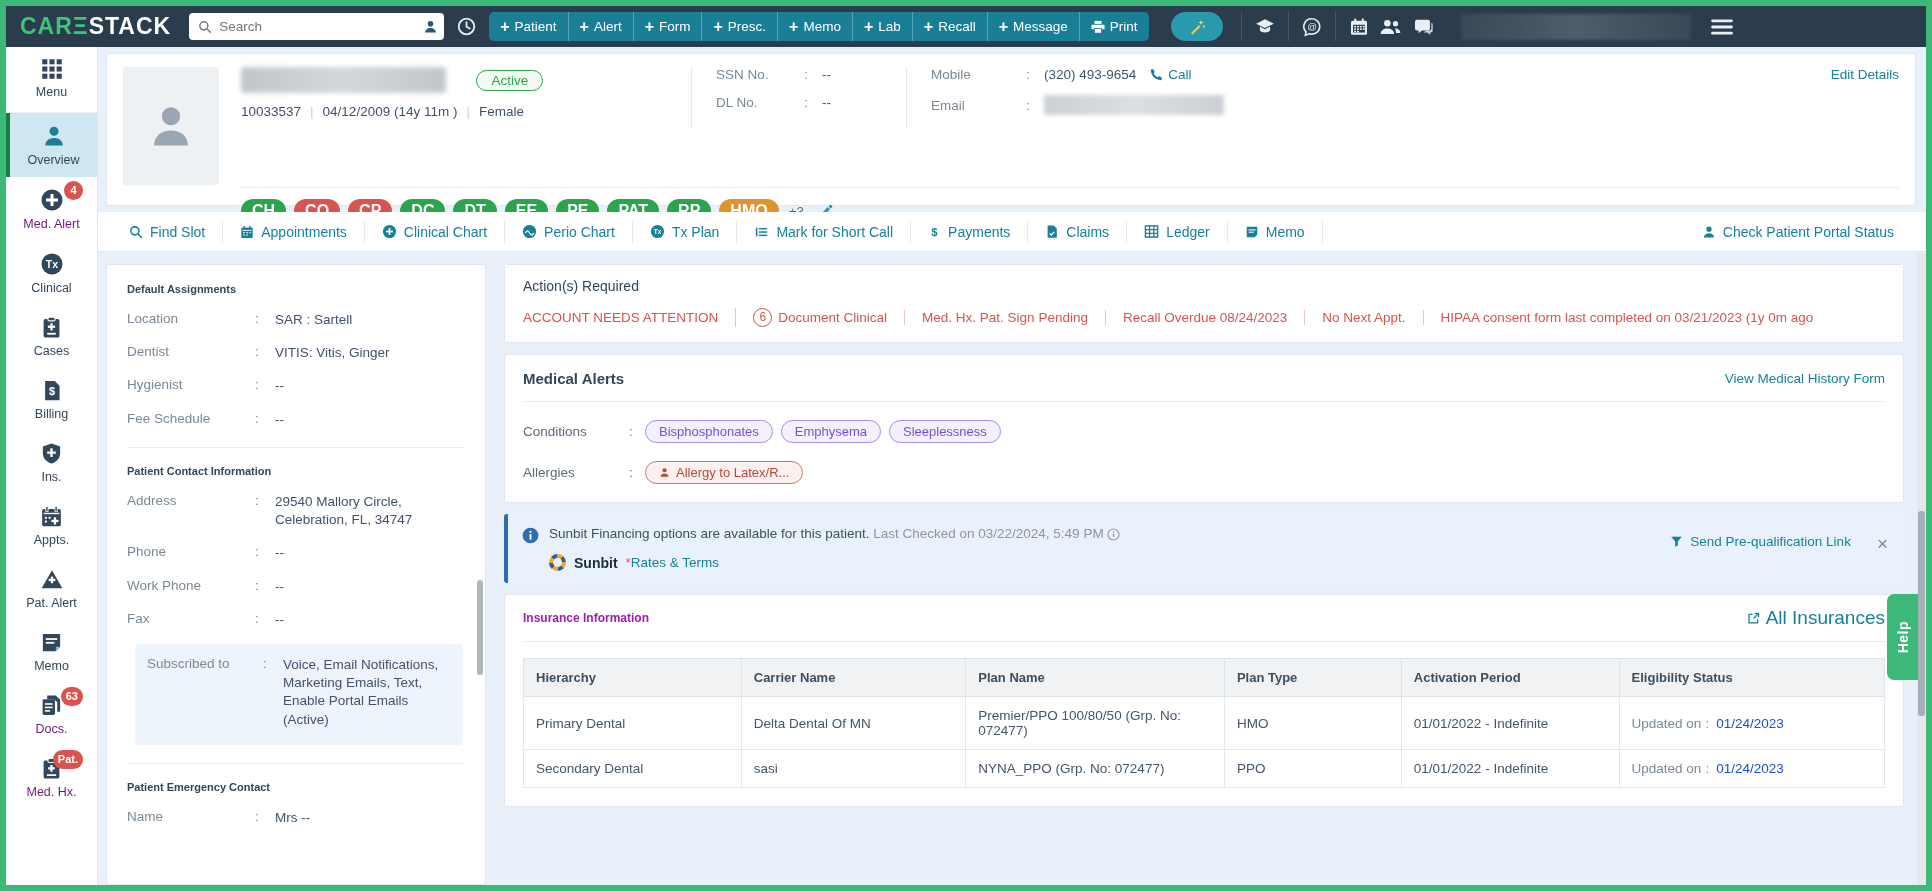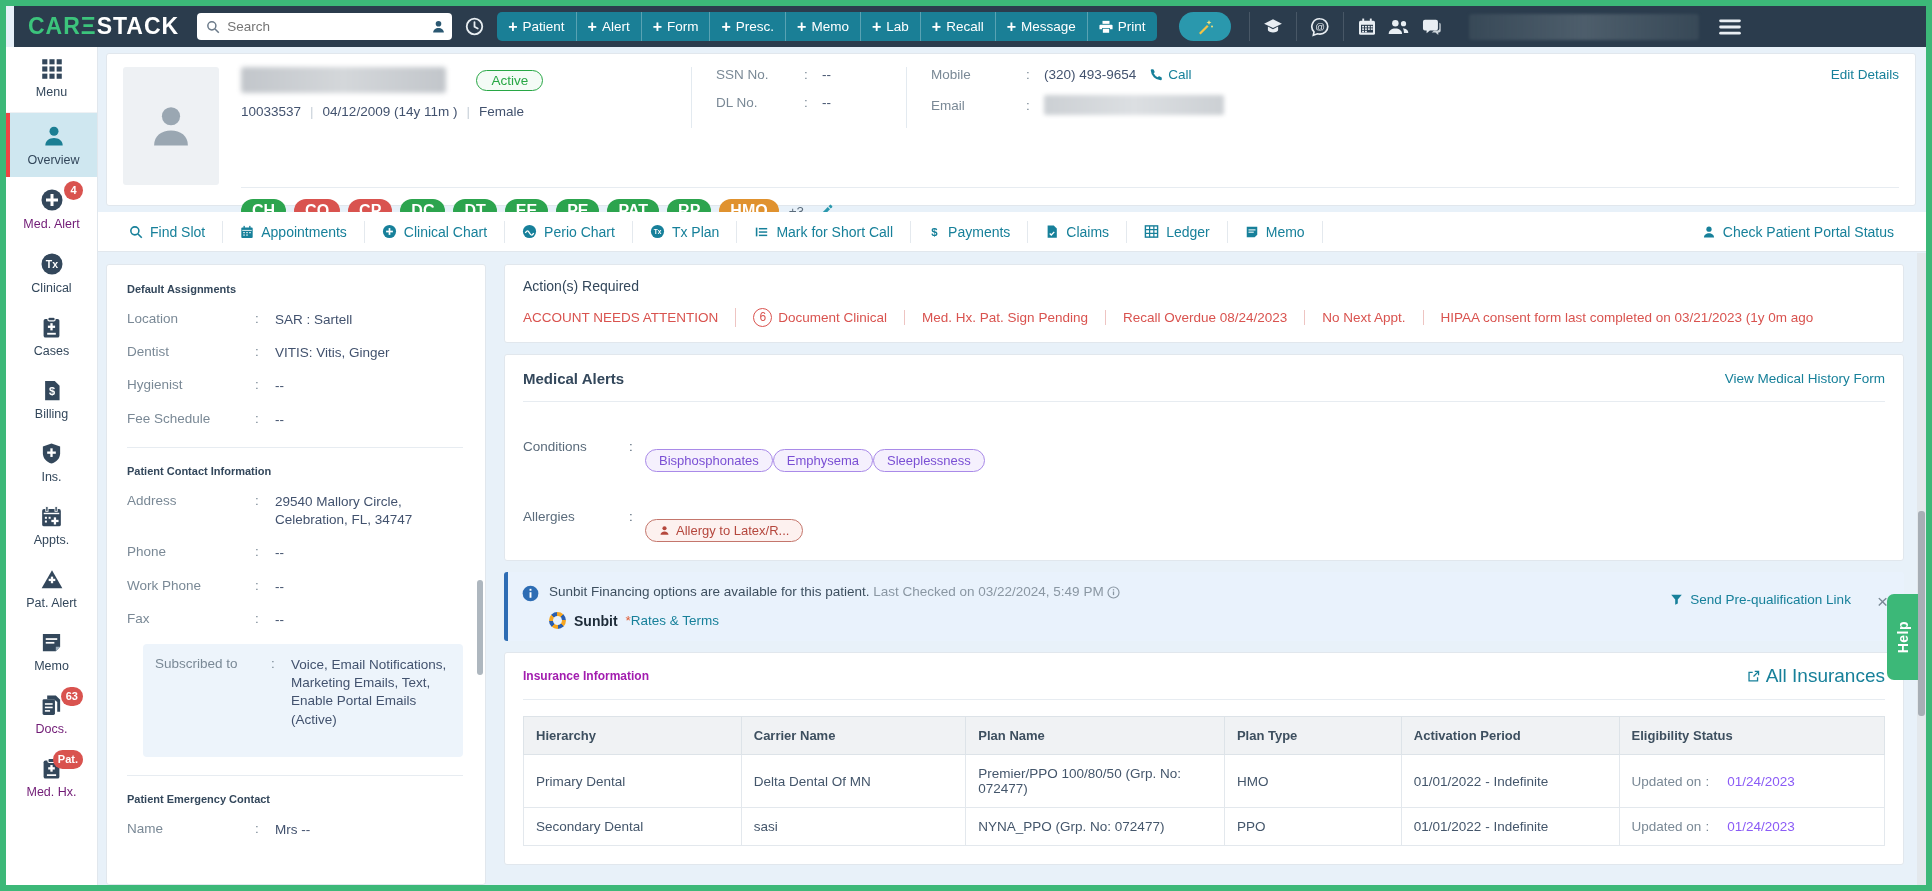--- a/index.html
+++ b/index.html
@@ -1,21 +1,21 @@
 <!DOCTYPE html>
 <html><head>
 <meta charset="utf-8">
 <style>
   * { margin:0; padding:0; box-sizing:border-box; }
   html,body { width:1932px; height:891px; }
   body { font-family:"Liberation Sans","DejaVu Sans",sans-serif; background:#3cb878; position:relative; overflow:hidden; }
   .frame { position:absolute; inset:6px; background:#e8f1f9; overflow:hidden; }
 
   
-  .topbar { position:absolute; top:0; left:8px; right:0; height:41px; background:#2b3c4d; display:flex; align-items:center; padding:0 10px 0 14px; }
+  .topbar { position:absolute; top:0; left:0; right:0; height:41px; background:#2b3c4d; display:flex; align-items:center; padding:0 10px 0 14px; }
   .logo { font-size:23px; font-weight:bold; letter-spacing:1px; margin-right:18px; white-space:nowrap; }
   .logo .lg { color:#3cc47c; } .logo .lw { color:#ffffff; }
   .searchbox { width:255px; height:27px; background:#fff; border-radius:4px; display:flex; align-items:center; padding:0 6px 0 9px; color:#6b7a89; }
   .searchbox input { border:none; outline:none; flex:1; font-size:13.5px; color:#3d4f5f; background:transparent; min-width:0; }
   .searchbox .psico { color:#2b5872; }
   .histico { color:#e8eef2; margin:0 12px 0 12px; }
   .qa-group { display:flex; align-items:stretch; background:#1a7f96; border-radius:5px; overflow:hidden; height:29px; }
   .qa-btn { display:flex; align-items:center; gap:5px; color:#fff; font-size:13.5px; padding:0 11px; border-right:1px solid rgba(255,255,255,.28); cursor:pointer; white-space:nowrap; }
   .qa-btn:last-child { border-right:none; }
   .qa-btn .plus { font-size:16px; font-weight:bold; line-height:1; }
@@ -23,21 +23,21 @@
   .topicons { display:flex; align-items:center; gap:0; margin-left:18px; color:#e9eef3; }
   .topicons .ticon { padding:0 13px; border-left:1px solid rgba(255,255,255,.14); height:29px; display:flex; align-items:center; gap:10px; }
   .redacted-top { width:230px; height:26px; margin:0 8px 0 14px; border-radius:3px; background:linear-gradient(90deg,#45566280,#5d6d79b0,#45566280); filter:blur(1.5px); }
   .hamb { margin-left:10px; }
 
   
   .sidebar { position:absolute; top:41px; left:0; width:92px; bottom:0; background:#ffffff; border-right:1px solid #e1e7ed; z-index:3; }
   .side-item { position:relative; padding:11px 2px 10px 2px; text-align:center; color:#33475b; cursor:pointer; }
   .side-item .slabel { display:block; font-size:12.5px; margin-top:5px; color:#33475b; }
   .side-item.menu { border-bottom:1px solid #eef1f4; padding-bottom:13px; }
-  .side-item.active { background:#cfe7f0; border-left:4px solid #ef4444; }
+  .side-item.active { background:#cfe7f0; border-left:4px solid #15803d; }
   .side-item.active .sico { color:#1b7e93; }
   .side-item.alert .slabel { color:#701a75; }
   .sico { color:#33475b; display:inline-block; }
   .sbadge { position:absolute; top:4px; right:14px; min-width:19px; height:19px; padding:0 5px; background:#d9534f; color:#fff; border-radius:10px; font-size:11px; font-weight:bold; line-height:19px; }
 
   
   .pcard { position:absolute; top:47px; left:100px; right:10px; height:153px; background:#fff; border:1px solid #e1e7ed; border-radius:3px; padding:13px 16px 0 16px; }
   .pcard-top { display:flex; }
   .avatar { width:96px; height:118px; background:#eef1f4; border-radius:3px; display:flex; align-items:center; justify-content:center; color:#9aa7b2; }
   .pmain { flex:1; margin-left:22px; }
@@ -74,42 +74,42 @@
   .tab-right { margin-left:auto; display:flex; align-items:center; gap:7px; color:#17809a; font-size:14px; cursor:pointer; padding-right:20px; }
 
   
   .lpanel { position:absolute; top:258px; left:100px; width:380px; bottom:0; background:#fff; border:1px solid #e1e7ed; border-radius:3px; padding:18px 22px 10px 20px; overflow:hidden; }
   .lp-title { font-size:11px; font-weight:bold; color:#33475b; margin-bottom:16px; }
   .lp-row { display:flex; font-size:13.5px; margin-bottom:15px; }
   .lp-row .k { color:#7a8996; width:128px; flex-shrink:0; }
   .lp-row .c { color:#7a8996; width:20px; flex-shrink:0; }
   .lp-row .v { color:#42526e; line-height:1.35; }
   .lp-div { border-top:1px solid #e7ecf1; margin:18px 0 17px 0; }
-  .subsblock { background:#edf4fb; border-radius:4px; padding:12px 10px 28px 12px; margin:2px 0 6px 16px; }
+  .subsblock { background:#edf4fb; border-radius:4px; padding:12px 10px 16px 12px; margin:2px 0 6px 8px; }
   .subsblock .lp-row { margin-bottom:0; }
   .subsblock .k { width:116px; }
   .lp-scrollthumb { position:absolute; right:2px; top:315px; width:6px; height:95px; background:#aeb7bf; border-radius:3px; }
 
   
   .rcol { position:absolute; top:258px; left:498px; right:22px; bottom:0; display:flex; flex-direction:column; gap:11px; overflow:hidden; }
   .card { background:#fff; border:1px solid #e1e7ed; border-radius:3px; }
   .ac-card { padding:13px 18px 15px 18px; overflow:hidden; }
   .ac-title { font-size:14px; font-weight:normal; color:#33475b; margin-bottom:14px; }
   .ac-items { display:flex; align-items:center; white-space:nowrap; }
   .ac-item { color:#d9534f; font-size:13.5px; padding:0 17px; border-left:1px solid #eec4c2; display:flex; align-items:center; gap:6px; cursor:pointer; }
   .ac-item:first-child { border-left:none; padding-left:0; }
   .ac-count { display:inline-block; min-width:19px; height:19px; line-height:17px; text-align:center; border:1px solid #d9534f; border-radius:50%; font-size:12px; }
   .ma-card { padding:0 18px 18px 18px; }
   .ma-head { display:flex; align-items:center; height:47px; border-bottom:1px solid #e7ecf1; }
   .ma-title { font-size:15px; font-weight:bold; color:#33475b; }
   .ma-link { margin-left:auto; color:#17809a; font-size:13.5px; cursor:pointer; }
   .ma-row { display:flex; align-items:center; margin-top:18px; font-size:13.5px; }
   .ma-row .k { color:#5a6b7b; width:106px; }
   .ma-row .c { color:#5a6b7b; width:16px; }
-  .pillset { display:flex; gap:0;margin-top:29px; }
+  .pillset { display:flex; gap:8px; }
   .cpill { border:1px solid #a98ae8; color:#7a4fd4; background:#f5f0fd; border-radius:13px; padding:3px 13px; font-size:13px; cursor:pointer; }
   .apill { border:1px solid #c4766c; color:#b5473d; background:#fdf1ef; border-radius:13px; padding:3px 13px; font-size:13px; display:flex; align-items:center; gap:6px; cursor:pointer; }
 
   .sunbit { background:#e9f2fc; border-left:4px solid #2e6db4; border-radius:3px; padding:12px 16px 12px 14px; display:flex; }
   .sb-left { display:flex; gap:10px; }
   .sb-info { color:#2e6db4; margin-top:1px; }
   .sb-msg { font-size:13.5px; color:#3d4f5f; }
   .sb-checked { color:#8a97a3; }
   .sb-line2 { display:flex; align-items:center; gap:8px; margin-top:13px; }
   .sb-logo { width:17px; height:17px; border-radius:50%; background:conic-gradient(#f5a623 0 12%,#2b5eae 12% 25%,#f5a623 25% 37%,#2b5eae 37% 50%,#f5a623 50% 62%,#2b5eae 62% 75%,#f5a623 75% 87%,#2b5eae 87% 100%); position:relative; }
@@ -122,21 +122,21 @@
   .sb-close { color:#7a8996; font-size:19px; line-height:1; cursor:pointer; }
 
   .ins-card { padding:0 18px 18px 18px; }
   .ins-head { display:flex; align-items:center; height:47px; border-bottom:1px solid #e7ecf1; }
   .ins-title { font-size:12px; font-weight:bold; color:#a21caf; }
   .ins-link { margin-left:auto; color:#17809a; font-size:19px; display:flex; align-items:center; gap:6px; cursor:pointer; }
   table.instbl { width:100%; border-collapse:collapse; margin-top:16px; font-size:13.5px; }
   .instbl th { background:#f0f2f4; color:#3d4f5f; text-align:left; font-size:13px; font-weight:bold; padding:11px 12px; border:1px solid #dde3e8; }
   .instbl td { color:#44566b; padding:11px 12px; border:1px solid #e3e8ed; vertical-align:middle; }
   .instbl td.updcell .lbl { color:#7a8996; }
-  .instbl td.updcell .dt { color:#8b5cf6; margin-left:18px; cursor:pointer; }
+  .instbl td.updcell .dt { color:#1d4ed8; margin-left:7px; cursor:pointer; }
   .instbl td.updcell .c2 { color:#7a8996; margin-left:4px; }
 
   
   .helptab { position:absolute; right:8px; top:588px; width:31px; height:86px; background:#3cb878; border-radius:7px 0 0 7px; display:flex; align-items:center; justify-content:center; cursor:pointer; z-index:5; }
   .helptab span { writing-mode:vertical-rl; transform:rotate(180deg); color:#fff; font-weight:bold; font-size:14px; letter-spacing:.5px; }
   .vscroll { position:absolute; right:0; top:247px; width:9px; bottom:0; background:#e3e8ec; }
   .vthumb { position:absolute; right:1px; top:258px; width:7px; height:205px; background:#a7aeb5; border-radius:3px; }
 
   .ic { display:inline-block; vertical-align:middle; }
 </style>

